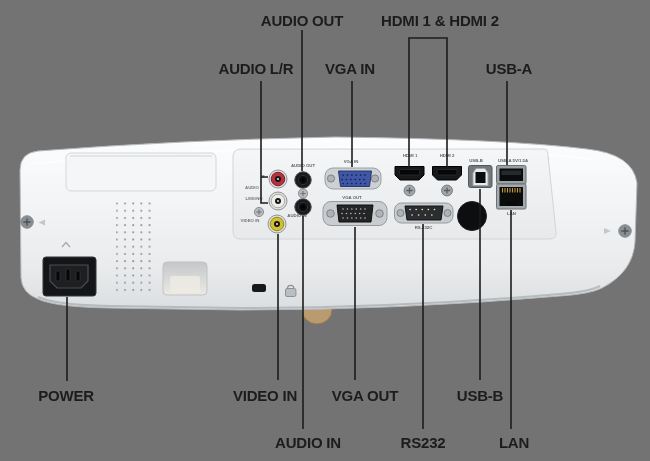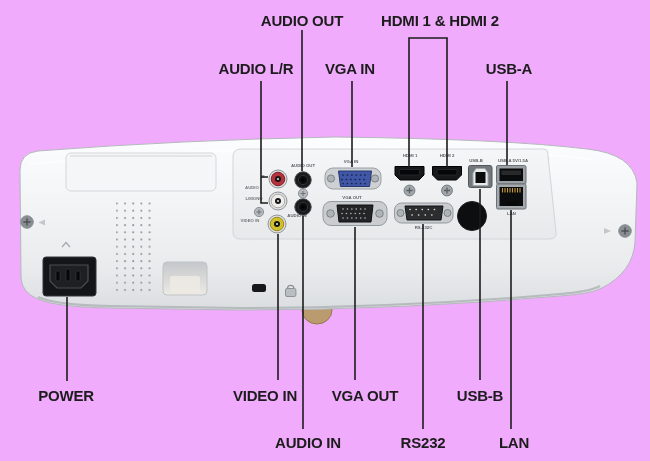--- a/index.html
+++ b/index.html
@@ -1,16 +1,16 @@
 <!DOCTYPE html>
 <html><head>
 <meta charset="utf-8">
 <style>
   html,body{margin:0;padding:0;background:#ffffff;}
-  #stage{position:relative;width:650px;height:461px;background:#f0abfc;overflow:hidden;}
+  #stage{position:relative;width:650px;height:461px;background:#737373;overflow:hidden;}
   svg{display:block;}
   .co{font:600 15px "Liberation Sans", sans-serif;fill:#1c1c1c;text-anchor:middle;letter-spacing:-0.2px;}
   .pp{font:700 4.3px "Liberation Sans", sans-serif;fill:#72777b;text-anchor:middle;}
   .ppd{font:700 4.3px "Liberation Sans", sans-serif;fill:#5d6266;text-anchor:middle;}
   .ld{stroke:#1c1c1c;stroke-width:1.6;fill:none;}
 </style>
 </head>
 <body>
 
 <div id="stage">

